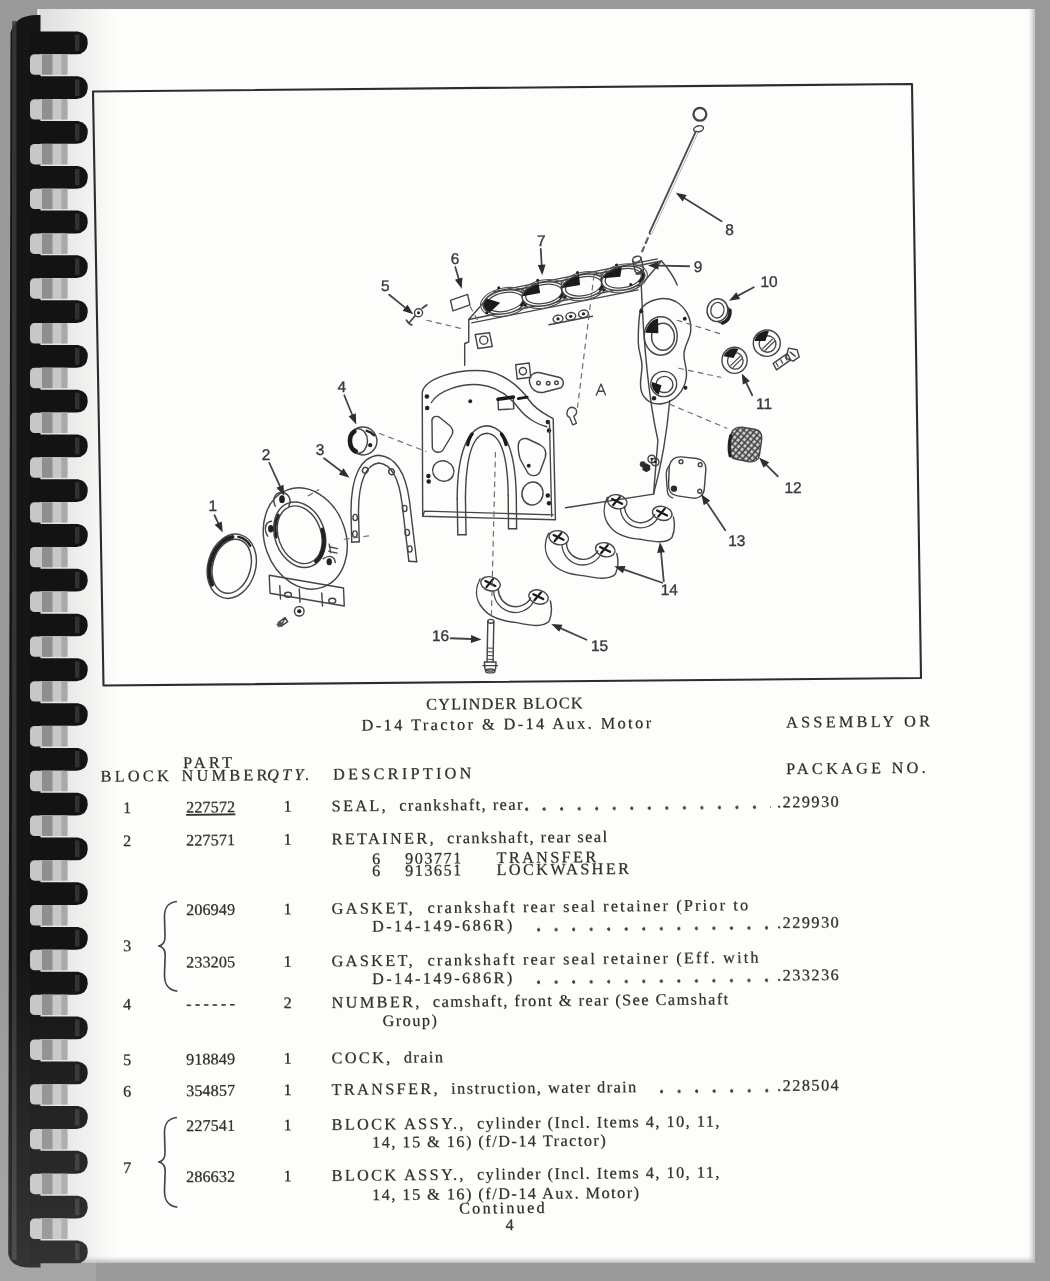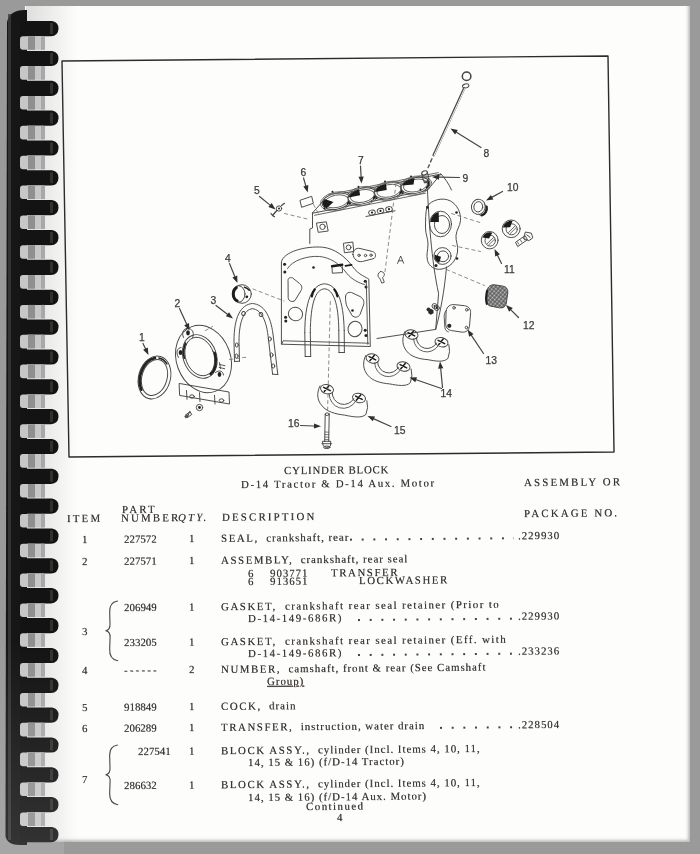--- a/index.html
+++ b/index.html
@@ -572,49 +572,49 @@
 
   <div id="text">
 
   <div class="t ttl" style="left:284px;top:465px;">CYLINDER BLOCK</div>
 
   <div class="t sub" style="left:241px;top:479.4px;">D-14 Tractor &amp; D-14 Aux. Motor</div>
 
   <div class="t hdr" style="left:122px;top:503.6px;text-align:right;">PART</div>
   <div class="t hdr" style="left:524px;top:477px;">ASSEMBLY OR</div>
   <div class="t hdr" style="left:524px;top:507.9px;">PACKAGE NO.</div>
-  <div class="t hdr" style="left:67px;top:512.5px;"><span style="left:0px;">ITEM</span><span style="left:54px;">NUMBER</span><span style="left:111px;font-style:italic;">QTY.</span><span style="left:155px;">DESCRIPTION</span></div>
-
-  <div class="t" style="left:82px;top:534.4px;"><span style="left:0px;">1</span><span style="left:42px;" class="pn">227572</span><span style="left:107px;">1</span><span style="left:139px;"><span class="cw">SEAL,</span>  crankshaft, rear</span><span class="dots" style="left:268px;width:164px;"></span><span class="rn" style="left:436px;">.229930</span></div>
-
-  <div class="t" style="left:82px;top:555.8px;"><span style="left:0px;">2</span><span style="left:42px;" class="pn">227571</span><span style="left:107px;">1</span><span style="left:139px;"><span class="cw">ASSEMBLY,</span>  crankshaft, rear seal</span></div>
+  <div class="t hdr" style="left:67px;top:512.5px;"><span style="left:0px;">BLOCK</span><span style="left:54px;">NUMBER</span><span style="left:111px;font-style:italic;">QTY.</span><span style="left:155px;">DESCRIPTION</span></div>
+
+  <div class="t" style="left:82px;top:534.4px;"><span style="left:0px;">1</span><span style="left:42px;text-decoration:underline;" class="pn">227572</span><span style="left:107px;">1</span><span style="left:139px;"><span class="cw">SEAL,</span>  crankshaft, rear</span><span class="dots" style="left:268px;width:164px;"></span><span class="rn" style="left:436px;">.229930</span></div>
+
+  <div class="t" style="left:82px;top:555.8px;"><span style="left:0px;">2</span><span style="left:42px;" class="pn">227571</span><span style="left:107px;">1</span><span style="left:139px;"><span class="cw">RETAINER,</span>  crankshaft, rear seal</span></div>
 
   <div class="t" style="left:248px;top:567.7px;"><span style="left:0px;">6</span><span style="left:22px;">903771</span><span style="left:83px;" class="cw">TRANSFER</span></div>
 
-  <div class="t" style="left:248px;top:576.4px;"><span style="left:0px;">6</span><span style="left:22px;">913651</span><span style="left:83px;margin-left:28px;" class="cw">LOCKWASHER</span></div>
+  <div class="t" style="left:248px;top:576.4px;"><span style="left:0px;">6</span><span style="left:22px;">913651</span><span style="left:83px;" class="cw">LOCKWASHER</span></div>
 
   <div class="t" style="left:124px;top:601.5px;"><span style="left:0px;" class="pn">206949</span><span style="left:65px;">1</span><span style="left:97px;letter-spacing:1.45px;"><span class="cw">GASKET,</span>  crankshaft rear seal retainer (Prior to</span></div>
 
   <div class="t" style="left:248px;top:612.8px;"><span style="left:0px;"><span class="cw">D-14-149-686R)</span></span><span class="dots" style="left:110px;width:156px;"></span><span class="rn" style="left:270px;">.229930</span></div>
 
   <div class="t" style="left:82px;top:625.5px;">3</div>
 
   <div class="t" style="left:124px;top:636.5px;"><span style="left:0px;" class="pn">233205</span><span style="left:65px;">1</span><span style="left:97px;letter-spacing:1.45px;"><span class="cw">GASKET,</span>  crankshaft rear seal retainer (Eff. with</span></div>
 
   <div class="t" style="left:248px;top:647.6px;"><span style="left:0px;"><span class="cw">D-14-149-686R)</span></span><span class="dots" style="left:110px;width:156px;"></span><span class="rn" style="left:270px;">.233236</span></div>
 
   <div class="t" style="left:82px;top:664.5px;"><span style="left:0px;">4</span><span style="left:42px;" class="pn"><span class="dash">------</span></span><span style="left:107px;">2</span><span style="left:139px;"><span class="cw">NUMBER,</span>  camshaft, front &amp; rear (See Camshaft</span></div>
 
-  <div class="t" style="left:251px;top:675.6px;"><span style="left:16px;text-decoration:underline;">Group)</span></div>
+  <div class="t" style="left:251px;top:675.6px;"><span style="left:4px;">Group)</span></div>
 
   <div class="t" style="left:82px;top:702.2px;"><span style="left:0px;">5</span><span style="left:42px;" class="pn">918849</span><span style="left:107px;">1</span><span style="left:139px;"><span class="cw">COCK,</span>  drain</span></div>
 
-  <div class="t" style="left:82px;top:723.4px;"><span style="left:0px;">6</span><span style="left:42px;" class="pn">206289</span><span style="left:107px;">1</span><span style="left:139px;"><span class="cw">TRANSFER,</span>  instruction, water drain</span><span class="dots" style="left:358px;width:74px;"></span><span class="rn" style="left:436px;">.228504</span></div>
-
-  <div class="t" style="left:124px;top:745.8px;"><span style="left:0px;margin-left:14px;" class="pn">227541</span><span style="left:65px;">1</span><span style="left:97px;"><span class="cw">BLOCK ASSY.,</span>  cylinder (Incl. Items 4, 10, 11,</span></div>
+  <div class="t" style="left:82px;top:723.4px;"><span style="left:0px;">6</span><span style="left:42px;" class="pn">354857</span><span style="left:107px;">1</span><span style="left:139px;"><span class="cw">TRANSFER,</span>  instruction, water drain</span><span class="dots" style="left:358px;width:74px;"></span><span class="rn" style="left:436px;">.228504</span></div>
+
+  <div class="t" style="left:124px;top:745.8px;"><span style="left:0px;" class="pn">227541</span><span style="left:65px;">1</span><span style="left:97px;"><span class="cw">BLOCK ASSY.,</span>  cylinder (Incl. Items 4, 10, 11,</span></div>
 
   <div class="t" style="left:248px;top:756.8px;"><span style="left:0px;">14, 15 &amp; 16) (f/D-14 Tractor)</span></div>
 
   <div class="t" style="left:82px;top:773.6px;">7</div>
 
   <div class="t" style="left:124px;top:780.4px;"><span style="left:0px;" class="pn">286632</span><span style="left:65px;">1</span><span style="left:97px;"><span class="cw">BLOCK ASSY.,</span>  cylinder (Incl. Items 4, 10, 11,</span></div>
 
   <div class="t" style="left:248px;top:791.6px;"><span style="left:0px;">14, 15 &amp; 16) (f/D-14 Aux. Motor)</span></div>
 
   <div class="t" style="left:306px;top:801.4px;letter-spacing:1.5px;">Continued</div>

